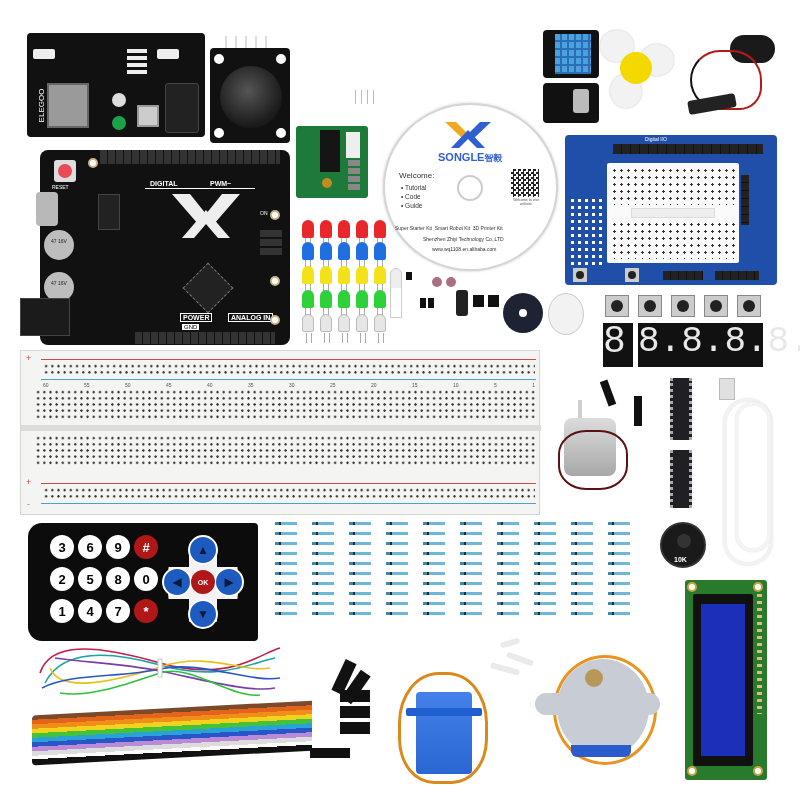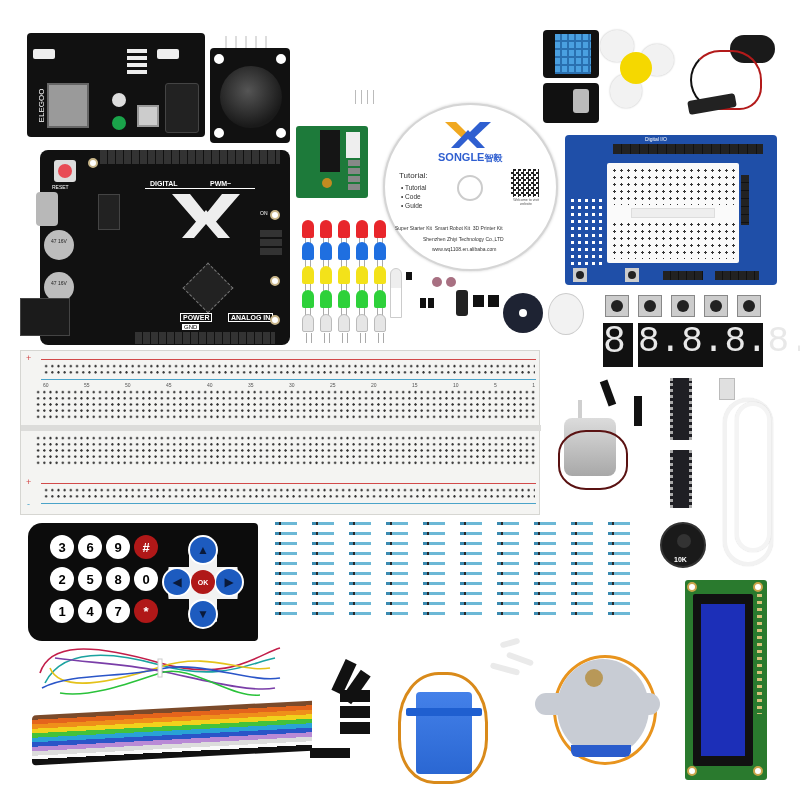--- a/index.html
+++ b/index.html
@@ -116,21 +116,21 @@
     <div class="abs" style="left:26px;top:52px;width:10px;height:10px;border-radius:50%;background:#c28b20"></div>
   </div>
 
   <div class="abs" style="left:383px;top:103px;width:175px;height:168px;border-radius:50%;background:#fff;border:2px solid #d5d5d5;box-shadow:0 0 3px #ccc">
     <svg class="abs" style="left:58px;top:15px" width="50" height="30" viewBox="0 0 50 30">
       <path d="M2 2 L13 2 L25 14 L20 19 Z" fill="#f0a820"></path>
       <path d="M48 2 L37 2 L25 14 L30 19 Z" fill="#2f5fd0"></path>
       <path d="M8 28 L25 10 L42 28 L34 28 L25 19 L16 28 Z" fill="#2f5fd0"></path>
     </svg>
     <div class="abs" style="left:53px;top:46px;font-size:11px;font-weight:bold;color:#2f5fd0;white-space:nowrap"><span>SONGLE</span><span style="font-size:9px">智毅</span></div>
-    <div class="abs" style="left:14px;top:66px;font-size:8px;color:#333">Tutorial:</div>
+    <div class="abs" style="left:14px;top:66px;font-size:8px;color:#333">Welcome:</div>
     <div class="abs" style="left:16px;top:78px;font-size:6.5px;color:#333;line-height:9px">
       <div>• <span>Tutorial</span></div>
       <div>• <span>Code</span></div>
       <div>• <span>Guide</span></div>
     </div>
     <div class="abs" style="left:72px;top:70px;width:26px;height:26px;border-radius:50%;border:2px solid #ccc;background:#fff"></div>
     <div class="abs" style="left:126px;top:64px;width:28px;height:28px;background:repeating-conic-gradient(#222 0 25%,#fff 0 50%) 0 0/5px 5px"></div>
     <div class="abs" style="left:124px;top:93px;width:34px;font-size:3.5px;color:#555;text-align:center">Welcome to visit website</div>
     <div class="abs" style="left:10px;top:120px;font-size:5px;color:#333;white-space:nowrap">
       <span>Super Starter Kit</span>&nbsp;&nbsp;<span>Smart Robot Kit</span>&nbsp;&nbsp;<span>3D Printer Kit</span>

